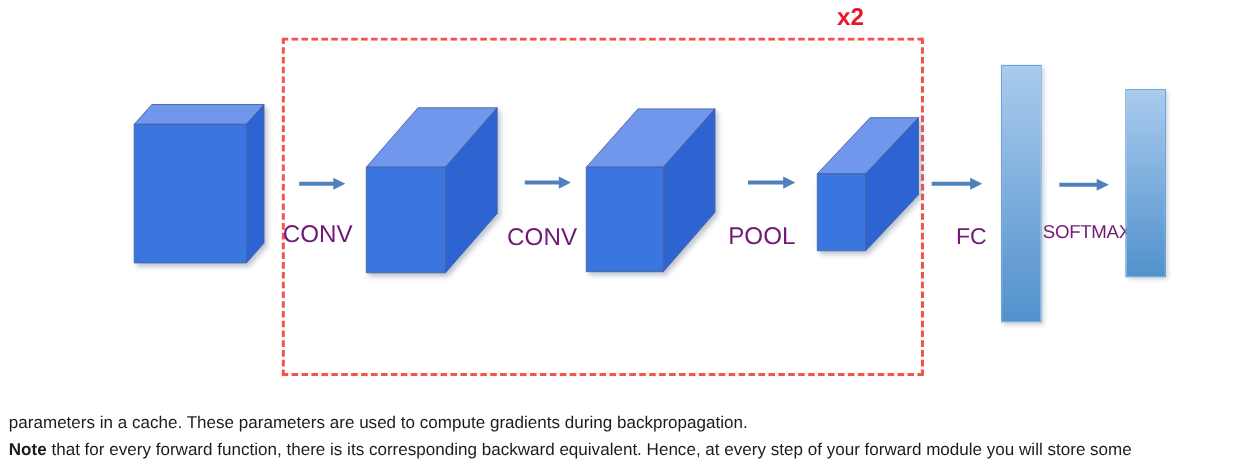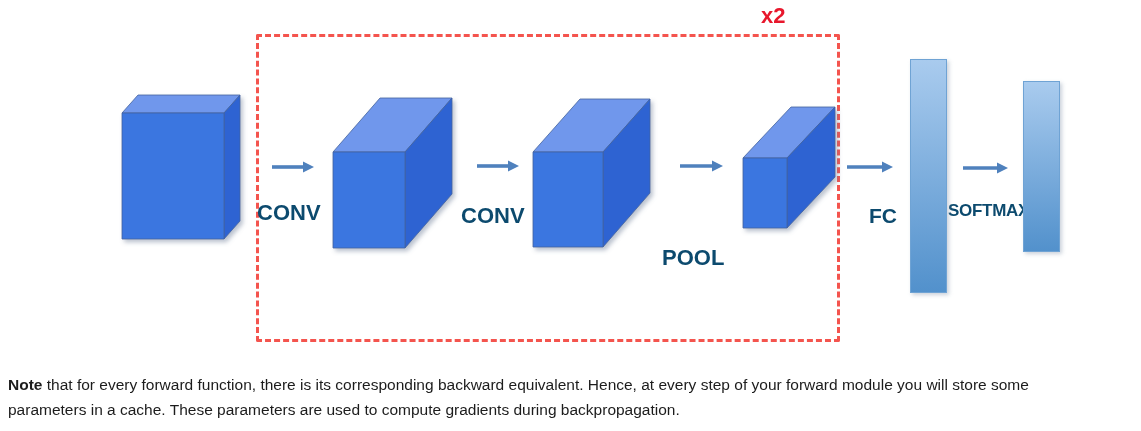--- a/index.html
+++ b/index.html
@@ -17,24 +17,24 @@
   .arrow-head{fill:var(--arrow-color,#4f81bd);}
   .dashed-box{
     position:absolute;left:256px;top:34px;width:584px;height:308px;
     border:3px dashed var(--dashed-border,#f4544e);box-sizing:border-box;
     border-radius:2px;
   }
   .repeat-label{
     position:absolute;left:761px;top:3px;
     color:var(--repeat-red,#e8172c);font-size:22px;font-weight:bold;
   }
-  .stage-label{position:absolute;color:#0c4a6e;font-weight:bold;font-size:22px;white-space:nowrap;}
+  .stage-label{position:absolute;color:#701a75;font-weight:normal;font-size:22px;white-space:nowrap;}
   .lbl-conv{left:257px;top:200px;}
   .lbl-relu{left:461px;top:203px;}
-  .lbl-pool{left:662px;top:202px;margin-top:43px;}
+  .lbl-pool{left:662px;top:202px;}
   .lbl-fc{left:869px;top:204px;font-size:21px;}
   .lbl-softmax{left:948px;top:201px;font-size:17px;letter-spacing:-0.3px;}
   .layer-bar{
     position:absolute;box-sizing:border-box;
     border:1px solid var(--bar-border,#6fa3d4);
     background:linear-gradient(to bottom,var(--bar-top,#a9cbee),var(--bar-bottom,#5291cc));
     box-shadow:2px 2px 4px rgba(140,155,175,.45);
   }
   .bar-fc{left:910px;top:59px;width:37px;height:234px;}
   .bar-softmax{left:1023px;top:81px;width:37px;height:171px;}
@@ -109,17 +109,17 @@
   <div class="stage-label lbl-conv">CONV</div>
   <div class="stage-label lbl-relu">CONV</div>
   <div class="stage-label lbl-pool">POOL</div>
   <div class="stage-label lbl-fc">FC</div>
   <div class="stage-label lbl-softmax">SOFTMAX</div>
 
   <div class="layer-bar bar-fc"></div>
   <div class="layer-bar bar-softmax"></div>
 
   <div class="note">
+    <div><span>parameters in a cache. These parameters are used to compute gradients during backpropagation.</span></div>
     <div><b>Note</b><span> that for every forward function, there is its corresponding backward equivalent. Hence, at every step of your forward module you will store some</span></div>
-    <div><span>parameters in a cache. These parameters are used to compute gradients during backpropagation.</span></div>
   </div>
 
 </div>
 
 </body></html>

